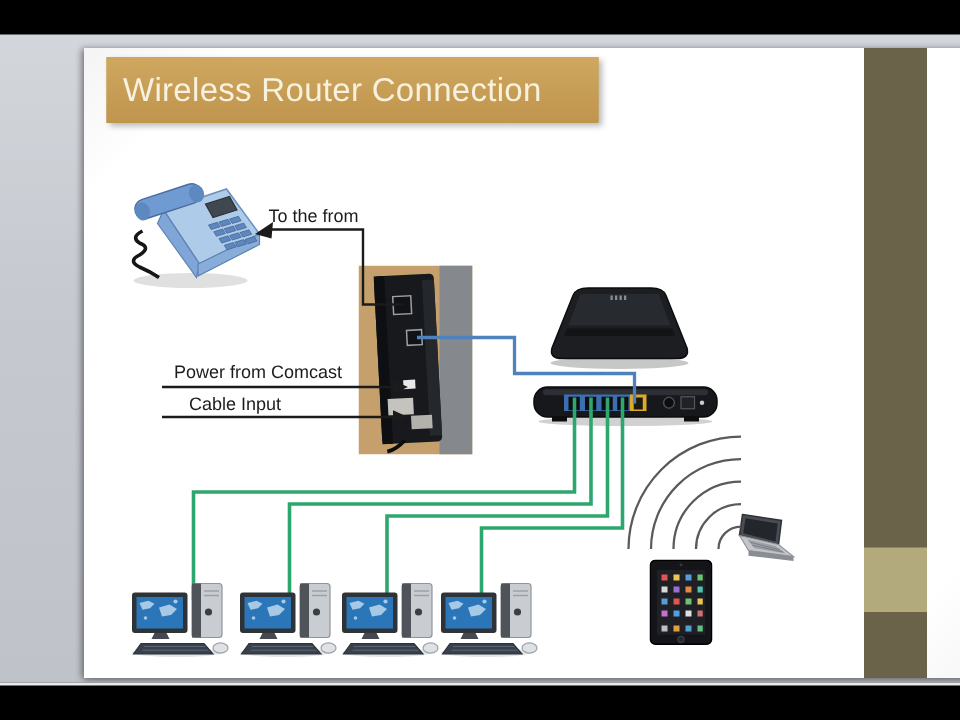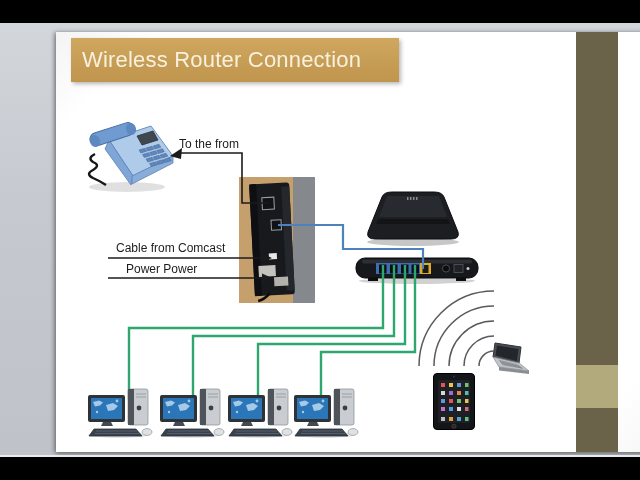--- a/index.html
+++ b/index.html
@@ -286,20 +286,20 @@
             </g>
           <path d="M17,34 h8 l2,4 h-12 z" fill="#454a50"></path>
           <polygon points="8,41 50,41 56,48 3,48" fill="#39424c" stroke="#2a323a" stroke-width="0.8"></polygon>
           <line x1="10" y1="43" x2="51" y2="43" stroke="#5b6672" stroke-width="0.8"></line>
             <line x1="9" y1="45.5" x2="53" y2="45.5" stroke="#5b6672" stroke-width="0.8"></line>
           <ellipse cx="61" cy="44" rx="5" ry="3.4" fill="#dfe2e5" stroke="#9aa0a6" stroke-width="0.8"></ellipse>
         </svg>
       </div>
 
       <div class="diagram-label" style="left:123px;top:105px;">To the from</div>
-      <div class="diagram-label" style="left:60px;top:209px;">Cable from Comcast</div>
-      <div class="diagram-label" style="left:70px;top:230px;">Power Power</div>
+      <div class="diagram-label" style="left:60px;top:209px;">Power from Comcast</div>
+      <div class="diagram-label" style="left:70px;top:230px;">Cable Input</div>
 
     </div>
   </div>
 
   <div class="letterbox bottom" style="background-color: rgb(0, 0, 0);"></div>
 </div>
 
 </body></html>

